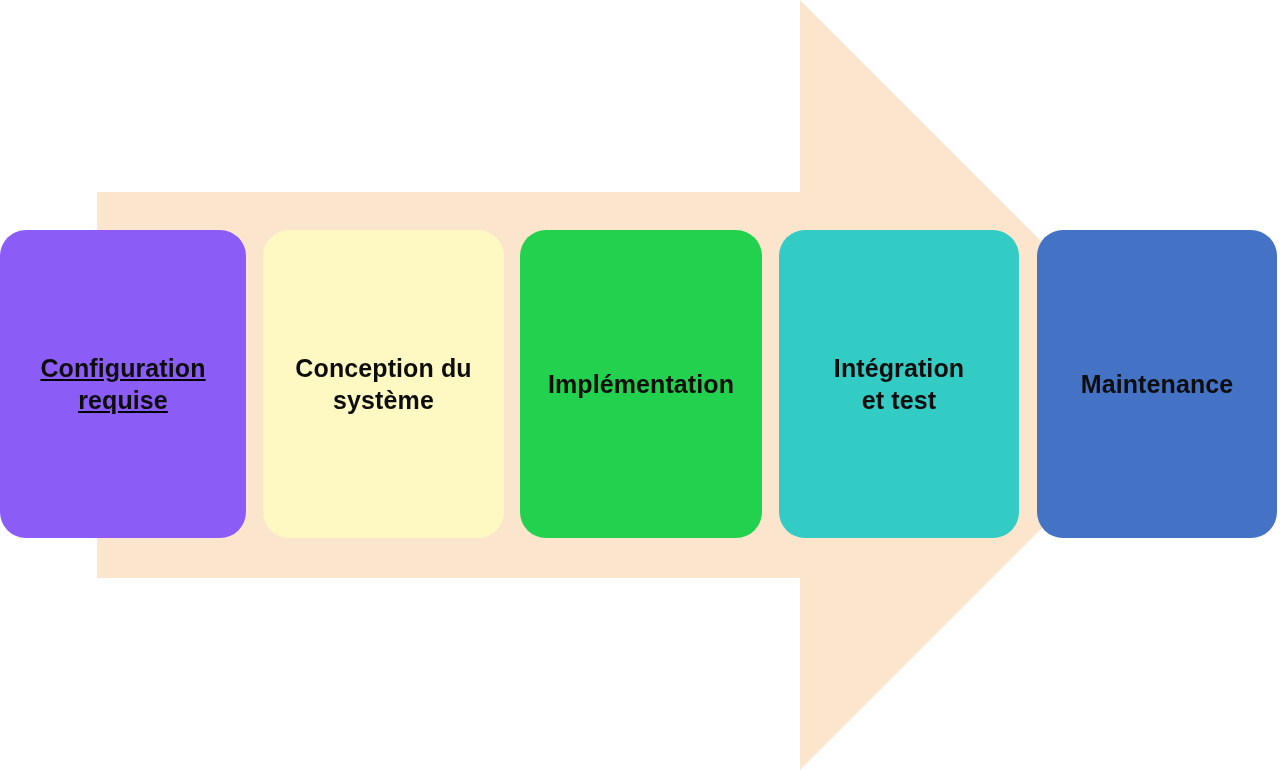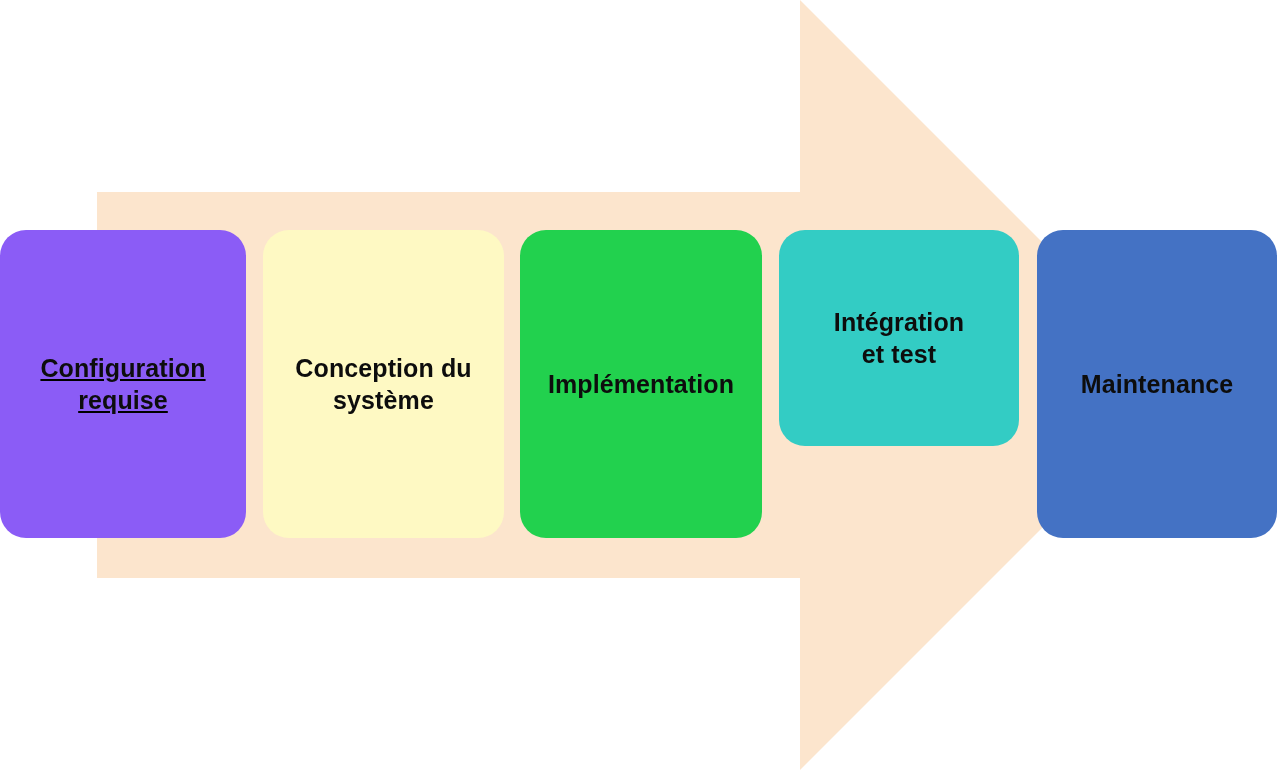--- a/index.html
+++ b/index.html
@@ -62,21 +62,21 @@
 
   <div class="stage-box" id="box-1" style="left: 263px; top: 230px; width: 241px; height: 308px; background: #fef9c3;">
     <span class="stage-label">Conception du
 système</span>
   </div>
 
   <div class="stage-box" id="box-2" style="left: 520px; top: 230px; width: 242px; height: 308px; background: rgb(34, 209, 78);">
     <span class="stage-label">Implémentation</span>
   </div>
 
-  <div class="stage-box" id="box-3" style="left: 779px; top: 230px; width: 240px; height: 216px; background: rgb(51, 204, 196);">
+  <div class="stage-box" id="box-3" style="left: 779px; top: 230px; width: 240px; height: 308px; background: rgb(51, 204, 196);">
     <span class="stage-label">Intégration
 et test</span>
   </div>
 
   <div class="stage-box" id="box-4" style="left: 1037px; top: 230px; width: 240px; height: 308px; background: rgb(68, 114, 196);">
     <span class="stage-label">Maintenance</span>
   </div>
 
 </div>
 

